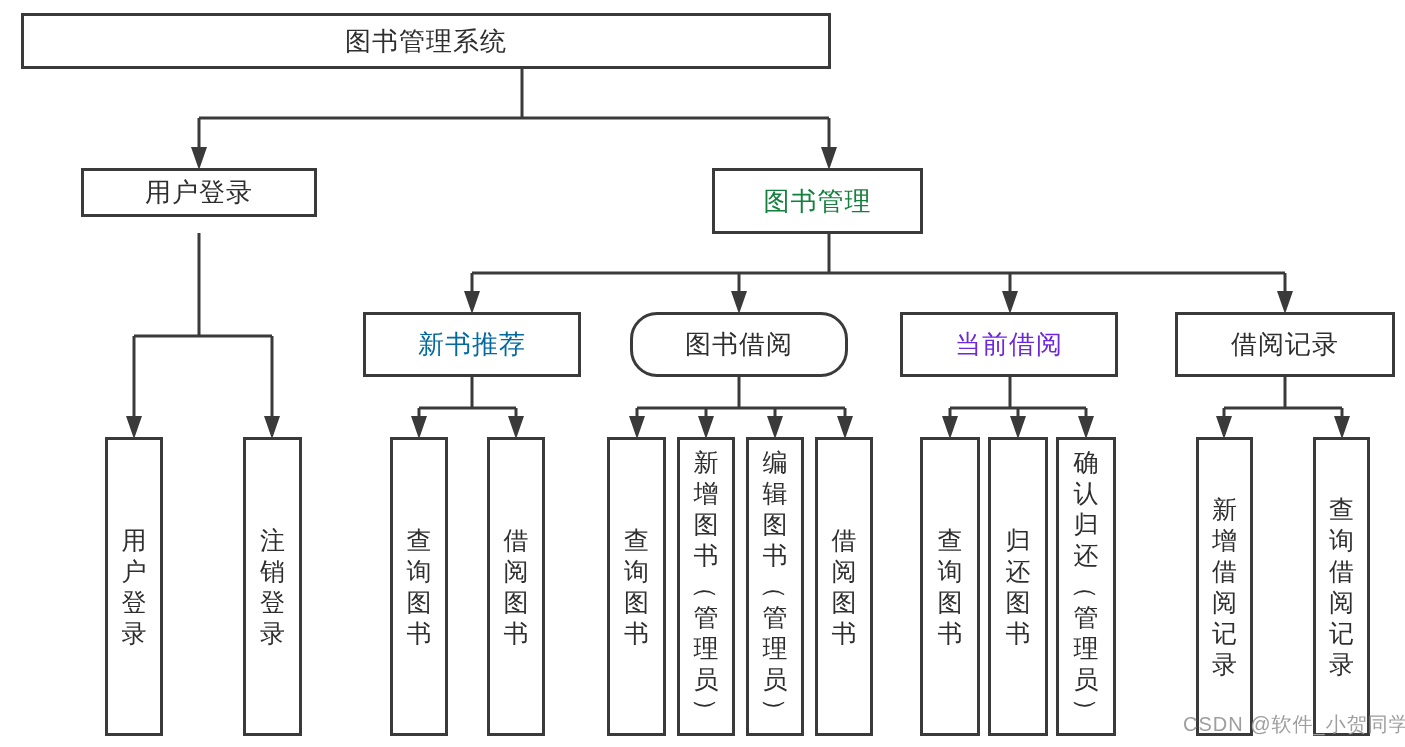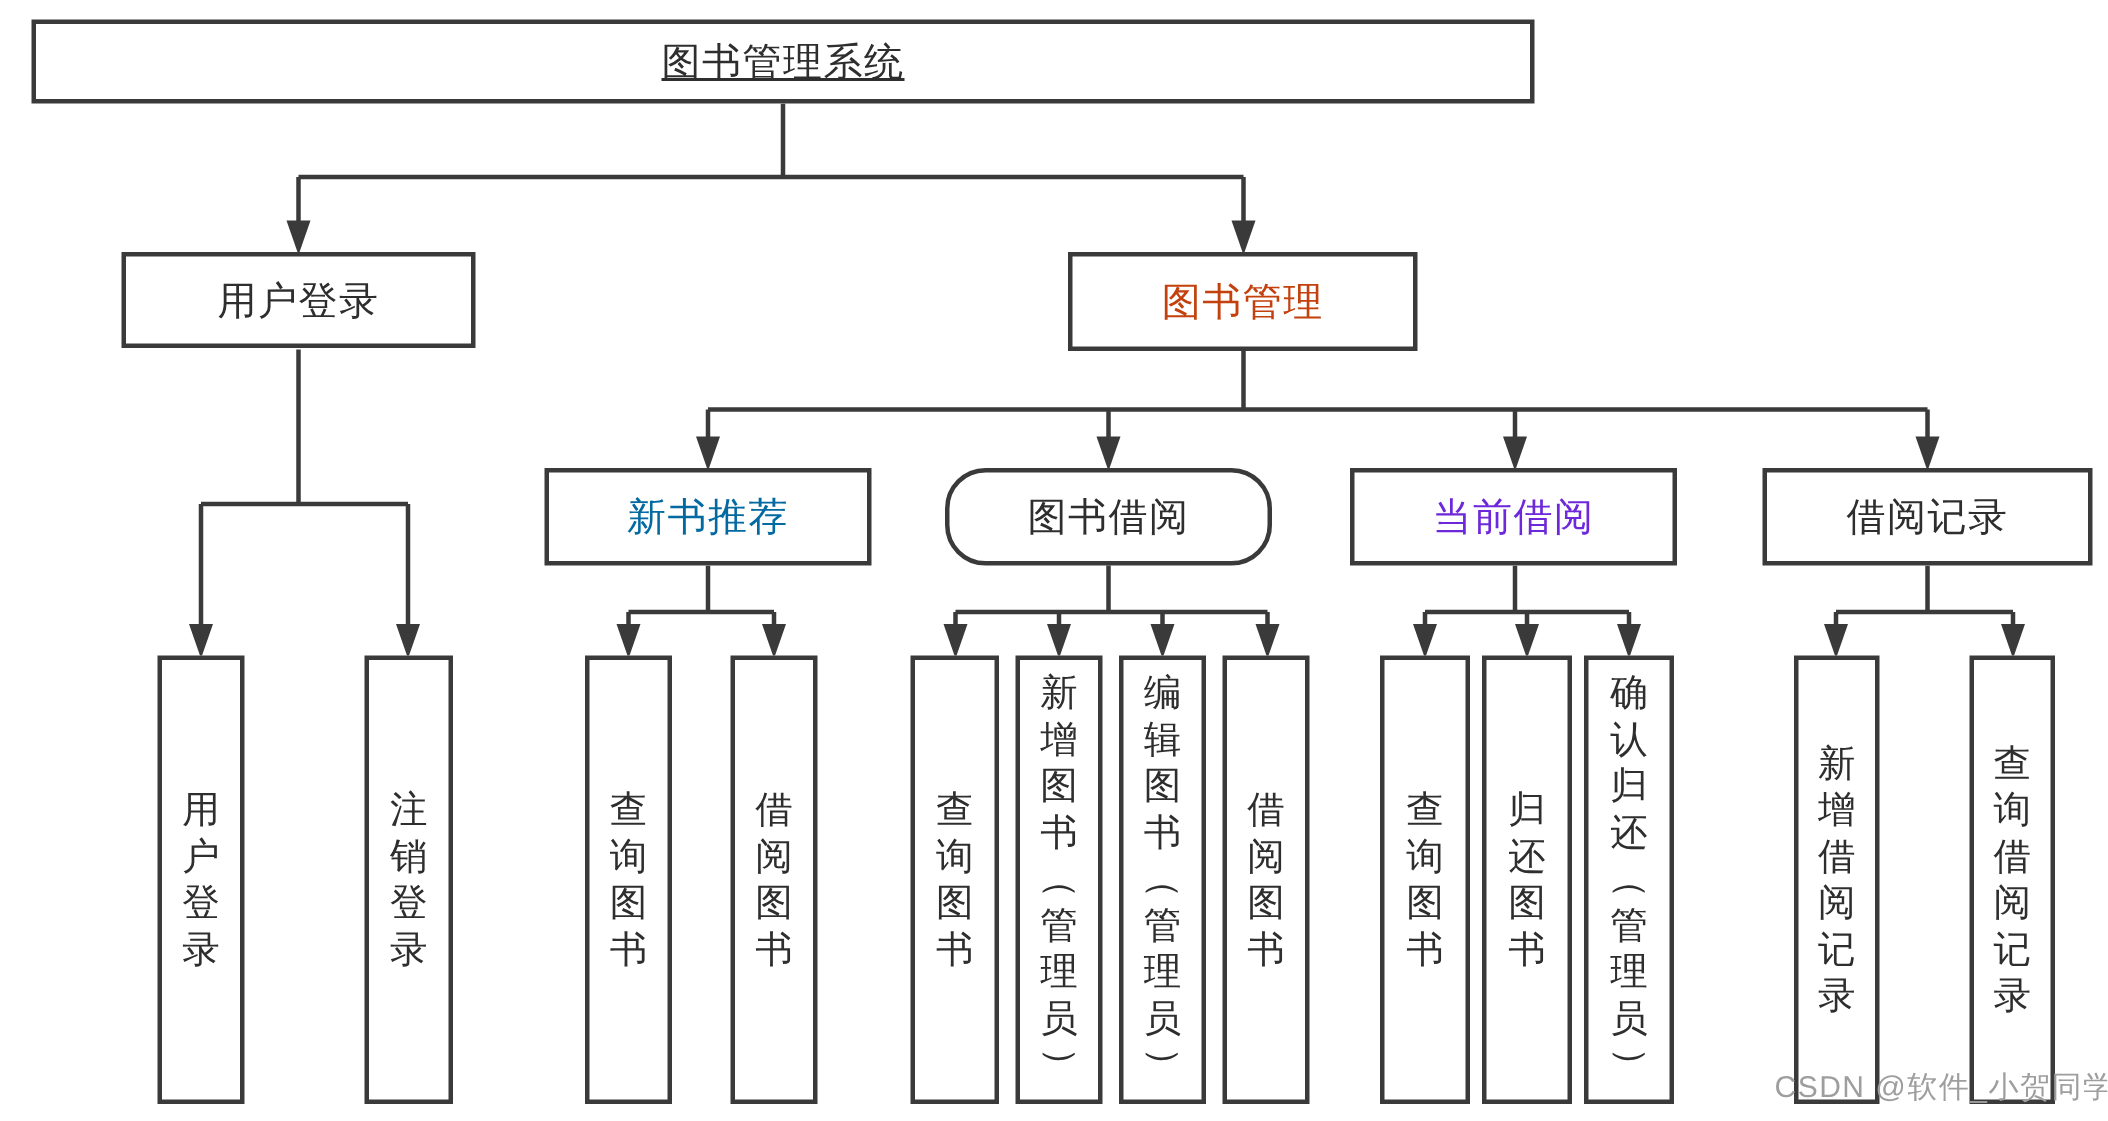--- a/index.html
+++ b/index.html
@@ -89,23 +89,23 @@
       <polygon points="1078,416 1094,416 1086,439" fill="#3a3a3a"></polygon>
       <line x1="1285" y1="377" x2="1285" y2="408" stroke="#3a3a3a" stroke-width="3"></line>
       <line x1="1224" y1="408" x2="1342" y2="408" stroke="#3a3a3a" stroke-width="3"></line>
       <line x1="1224" y1="408" x2="1224" y2="420" stroke="#3a3a3a" stroke-width="3"></line>
       <polygon points="1216,416 1232,416 1224,439" fill="#3a3a3a"></polygon>
       <line x1="1342" y1="408" x2="1342" y2="420" stroke="#3a3a3a" stroke-width="3"></line>
       <polygon points="1334,416 1350,416 1342,439" fill="#3a3a3a"></polygon>
     </svg>
 
   <div id="nodes-layer">
-      <div class="node horizontal" style="left: 21px; top: 13px; width: 1002px; height: 56px; border-color: rgb(58, 58, 58); color: rgb(46, 46, 46); text-decoration: underline;">图书管理系统</div>
-      <div class="node horizontal" style="left: 81px; top: 168px; width: 236px; height: 64px; border-color: rgb(58, 58, 58); color: rgb(46, 46, 46);">用户登录</div>
-      <div class="node horizontal" style="left: 712px; top: 168px; width: 233px; height: 66px; border-color: rgb(58, 58, 58); color: #c2410c;">图书管理</div>
+      <div class="node horizontal" style="left: 21px; top: 13px; width: 810px; height: 56px; border-color: rgb(58, 58, 58); color: rgb(46, 46, 46);">图书管理系统</div>
+      <div class="node horizontal" style="left: 81px; top: 168px; width: 236px; height: 49px; border-color: rgb(58, 58, 58); color: rgb(46, 46, 46);">用户登录</div>
+      <div class="node horizontal" style="left: 712px; top: 168px; width: 211px; height: 66px; border-color: rgb(58, 58, 58); color: #15803d;">图书管理</div>
       <div class="node horizontal" style="left: 363px; top: 312px; width: 218px; height: 65px; border-color: rgb(58, 58, 58); color: #0369a1;">新书推荐</div>
       <div class="node horizontal" style="left: 630px; top: 312px; width: 218px; height: 65px; border-color: rgb(58, 58, 58); color: rgb(46, 46, 46); border-radius: 27px;">图书借阅</div>
       <div class="node horizontal" style="left: 900px; top: 312px; width: 218px; height: 65px; border-color: rgb(58, 58, 58); color: #6d28d9;">当前借阅</div>
       <div class="node horizontal" style="left: 1175px; top: 312px; width: 220px; height: 65px; border-color: rgb(58, 58, 58); color: rgb(46, 46, 46);">借阅记录</div>
       <div class="node vertical" style="left: 105px; top: 437px; width: 58px; height: 299px; border-color: rgb(58, 58, 58); color: rgb(46, 46, 46);">
         <span class="vchar">用</span>
         <span class="vchar">户</span>
         <span class="vchar">登</span>
         <span class="vchar">录</span>
       </div>

